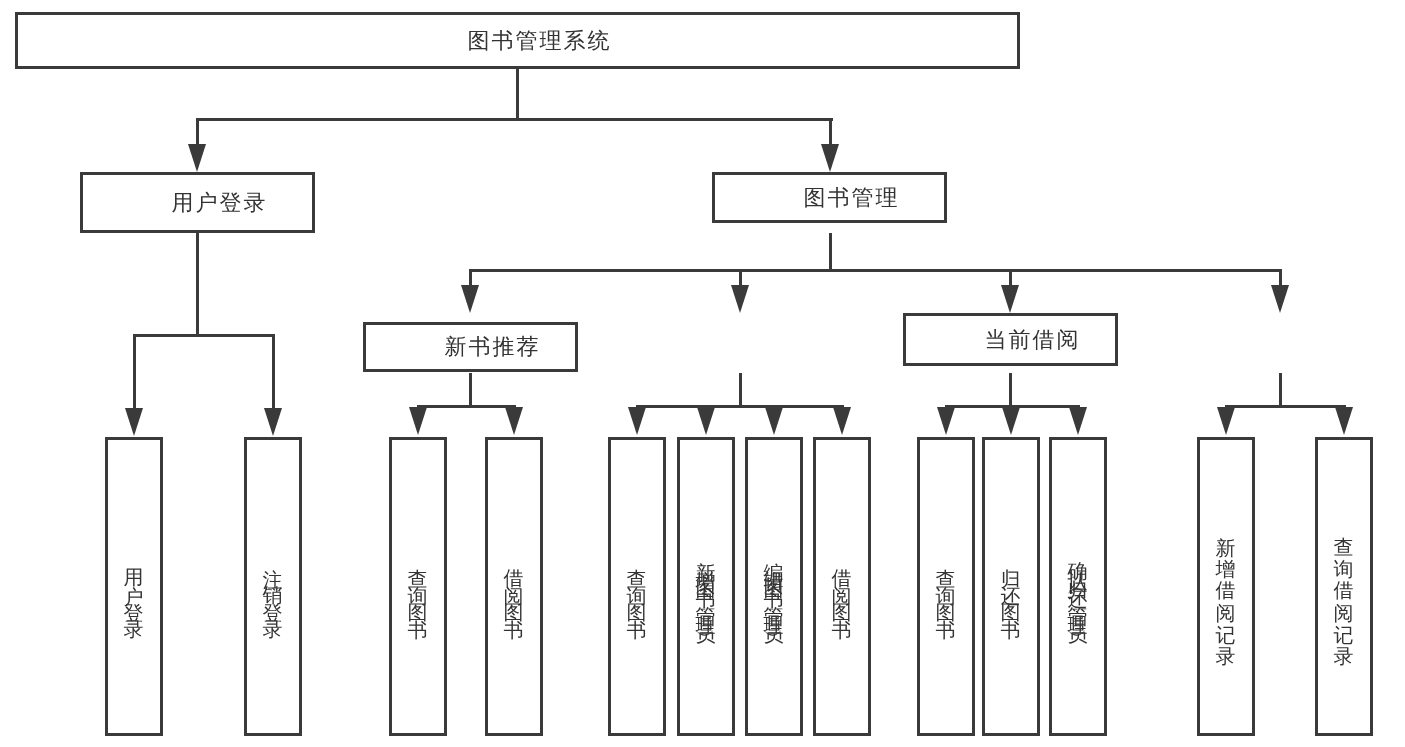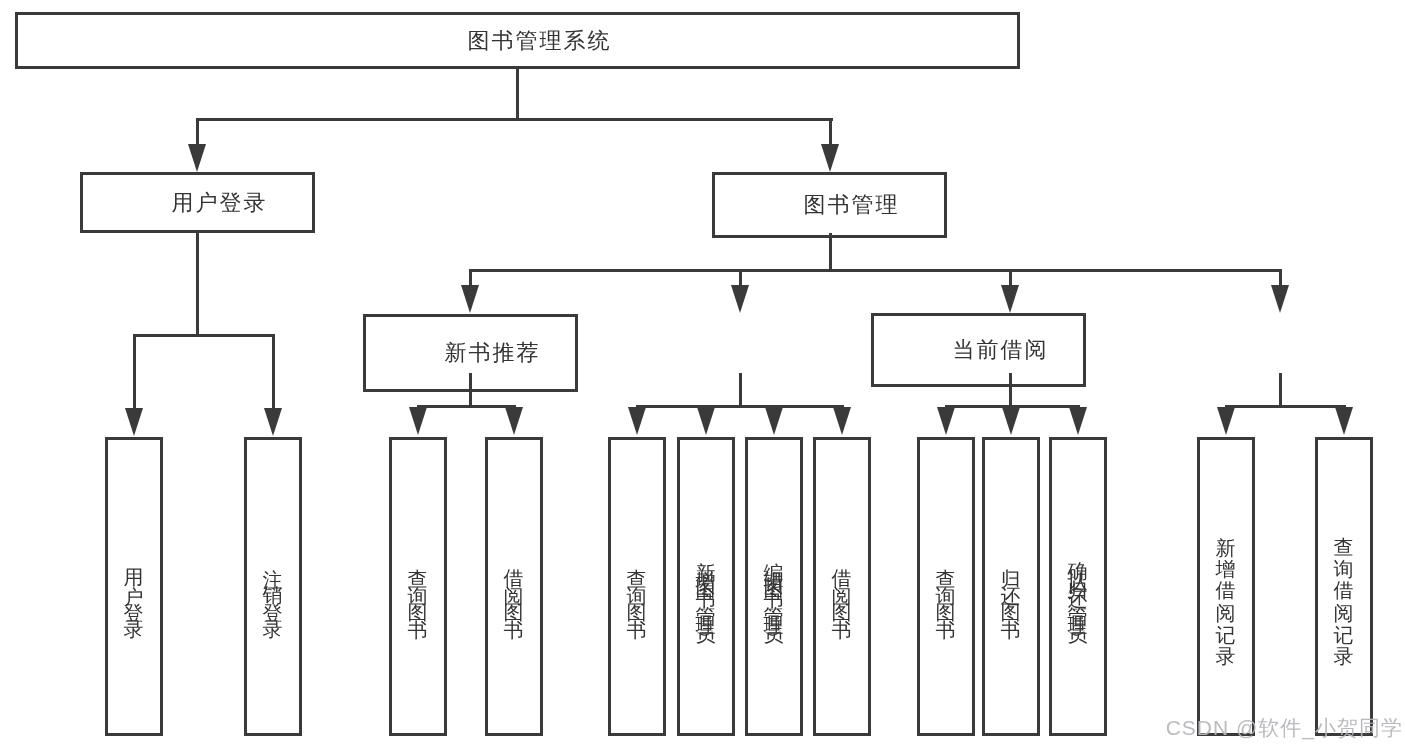--- a/index.html
+++ b/index.html
@@ -65,42 +65,42 @@
   <div class="node" style="left:15px;top:12px;width:1005px;height:57px">图书管理系统</div>
 
   <i class="vl" style="left:516px;top:68px;height:53px"></i>
   <i class="hl" style="left:196px;top:118px;width:637px"></i>
   <i class="vl" style="left:196px;top:118px;height:28px"></i>
   <i class="arr" style="left:188px;top:144px"></i>
   <i class="vl" style="left:829px;top:118px;height:28px"></i>
   <i class="arr" style="left:821px;top:144px"></i>
 
   <div class="node" style="left:80px;top:172px;width:235px;height:61px">用户登录</div>
-  <div class="node" style="left:712px;top:172px;width:235px;height:66px">图书管理</div>
+  <div class="node" style="left:712px;top:172px;width:235px;height:51px">图书管理</div>
 
   <i class="vl" style="left:196px;top:233px;height:104px"></i>
   <i class="hl" style="left:133px;top:334px;width:142px"></i>
   <i class="vl" style="left:133px;top:334px;height:76px"></i>
   <i class="arr" style="left:125px;top:408px"></i>
   <i class="vl" style="left:272px;top:334px;height:76px"></i>
   <i class="arr" style="left:264px;top:408px"></i>
 
   <i class="vl" style="left:829px;top:233px;height:39px"></i>
   <i class="hl" style="left:469px;top:269px;width:813px"></i>
   <i class="vl" style="left:469px;top:269px;height:18px"></i>
   <i class="arr" style="left:461px;top:285px"></i>
   <i class="vl" style="left:739px;top:269px;height:18px"></i>
   <i class="arr" style="left:731px;top:285px"></i>
   <i class="vl" style="left:1009px;top:269px;height:18px"></i>
   <i class="arr" style="left:1001px;top:285px"></i>
   <i class="vl" style="left:1279px;top:269px;height:18px"></i>
   <i class="arr" style="left:1271px;top:285px"></i>
 
-  <div class="node" style="left:363px;top:314px;width:215px;height:78px">新书推荐</div>
-  <div class="node" style="left:871px;top:313px;width:215px;height:74px">当前借阅</div>
+  <div class="node" style="left:363px;top:322px;width:215px;height:50px">新书推荐</div>
+  <div class="node" style="left:903px;top:313px;width:215px;height:53px">当前借阅</div>
 
   <i class="vl" style="left:469px;top:373px;height:34px"></i>
   <i class="hl" style="left:417px;top:405px;width:99px"></i>
   <i class="arr" style="left:409px;top:407px"></i>
   <i class="arr" style="left:505px;top:407px"></i>
 
   <i class="vl" style="left:739px;top:373px;height:34px"></i>
   <i class="hl" style="left:636px;top:405px;width:208px"></i>
   <i class="arr" style="left:628px;top:407px"></i>
   <i class="arr" style="left:697px;top:407px"></i>
@@ -155,15 +155,14 @@
     <span class="vtxt len9">确认归还（管理员）</span>
   </div>
 
   <div class="leaf" style="left:1197px">
     <span class="vtxt len6">新增借阅记录</span>
   </div>
   <div class="leaf" style="left:1315px">
     <span class="vtxt len6">查询借阅记录</span>
   </div>
 
-  <div class="watermark">CSDN @软件_小贺同学</div>
 
 </div>
 
 </body></html>

